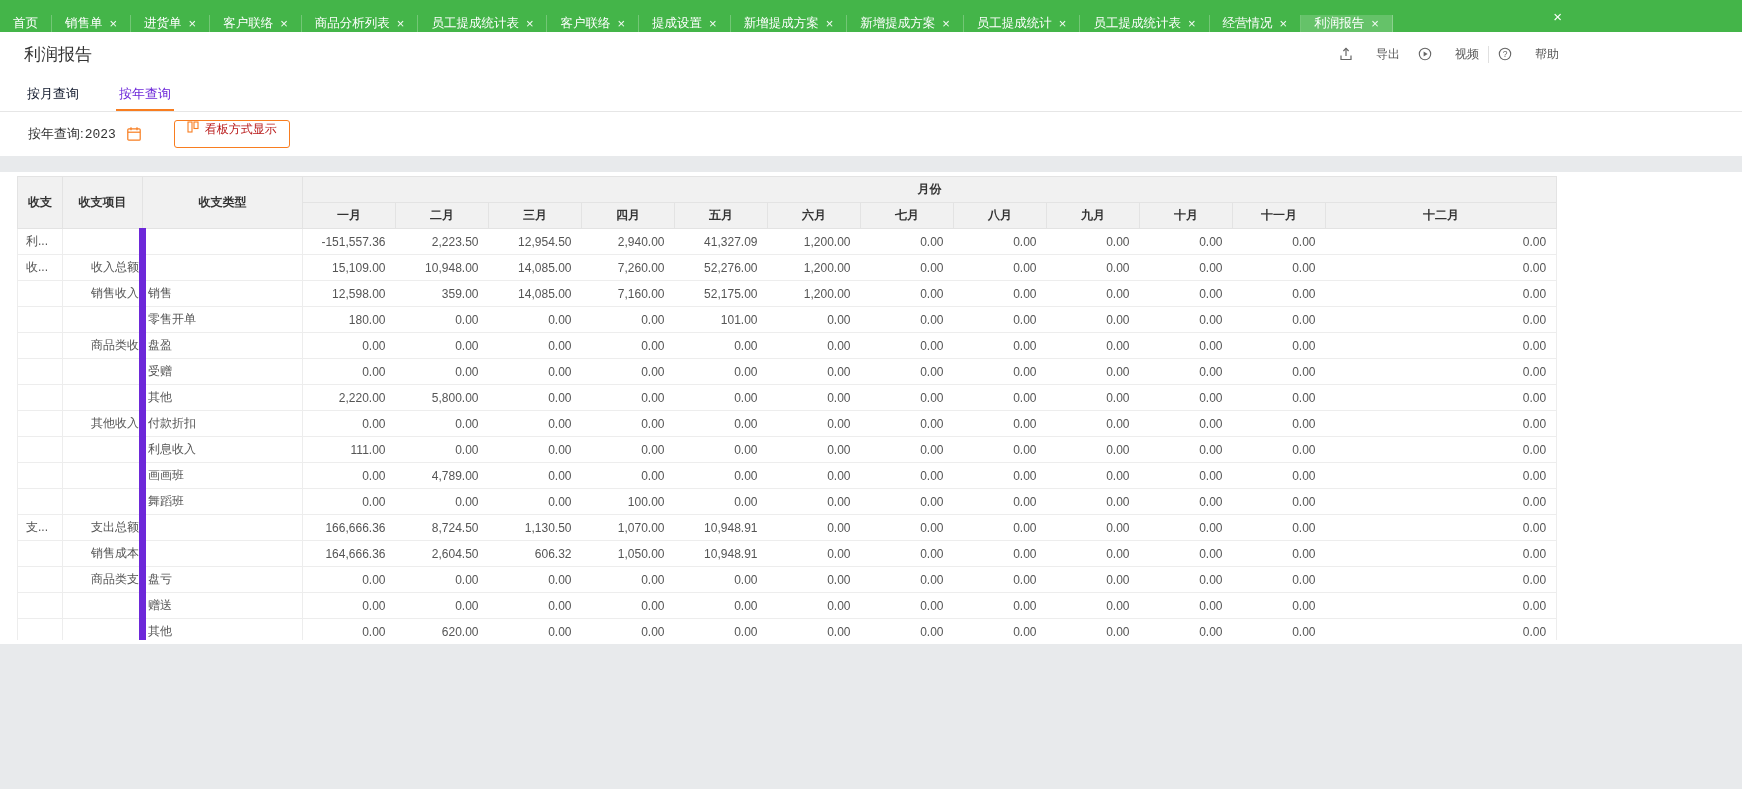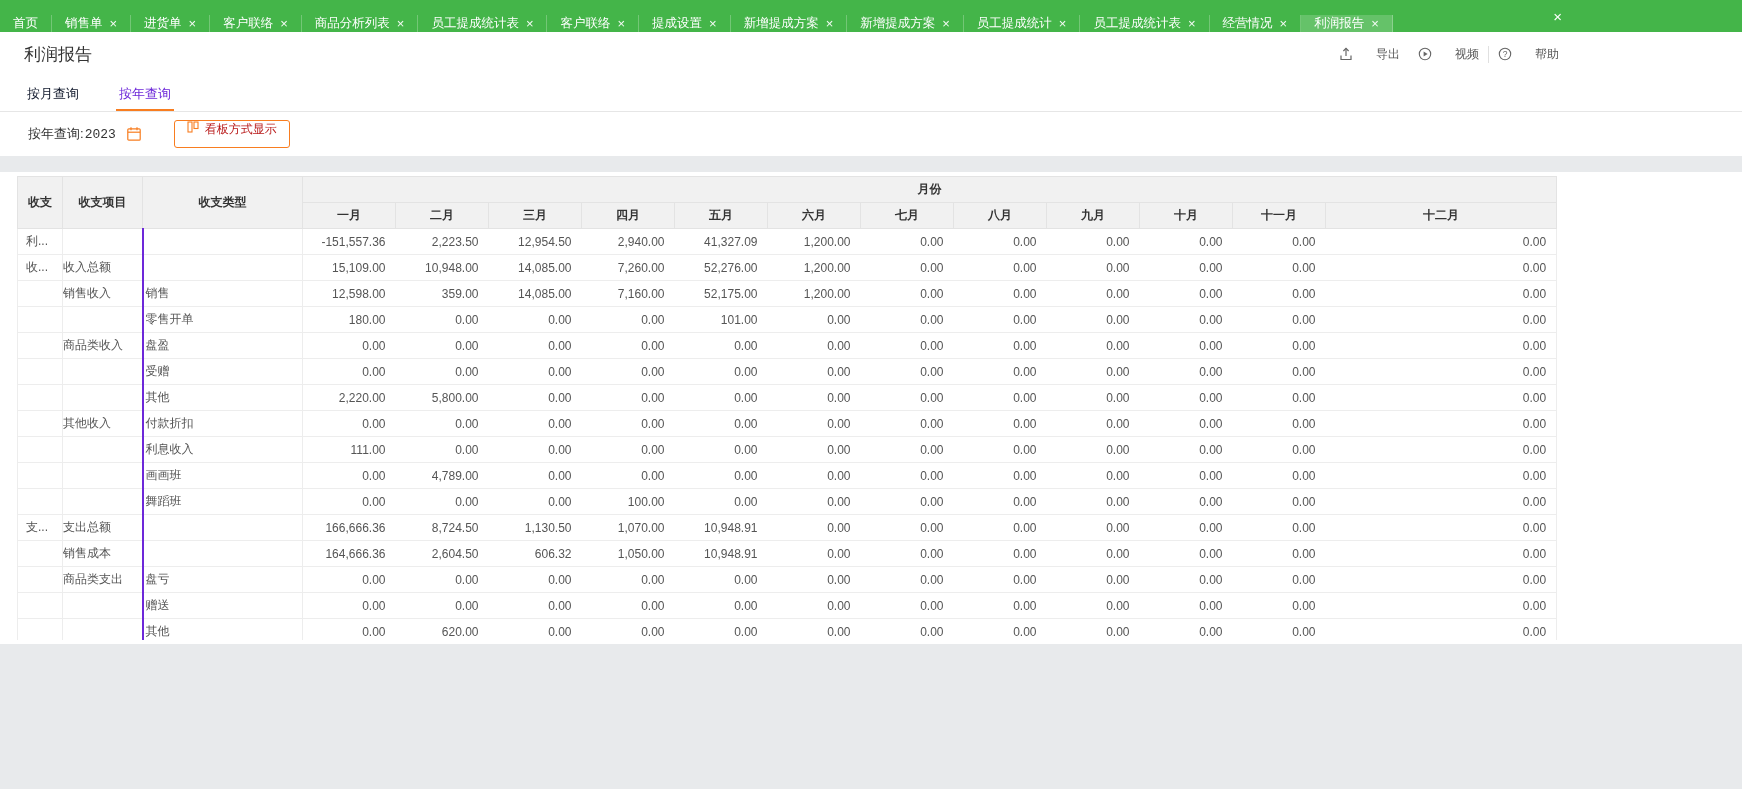--- a/index.html
+++ b/index.html
@@ -59,21 +59,21 @@
   table.report-table {
     width:1539px; border-collapse:collapse; table-layout:fixed;
     font-size:12px; color:#555; background:#fff;
   }
   .report-table thead th {
     background:#f1f1f1; border:1px solid #e3e3e3; height:26px;
     font-weight:600; color:#333; text-align:center; font-size:12px;
   }
   .report-table tbody td { height:26px; border-bottom:1px solid #ededed; background:#fff; }
   .report-table td.tc1 { padding-left:8px;  border-left:1px solid #ededed; border-right:1px solid #ededed; white-space:nowrap; overflow:hidden; }
-  .report-table td.tc2 { padding-left:0; border-right:2px solid #6d28d9; white-space:nowrap; overflow:hidden;margin-top:7px; }
+  .report-table td.tc2 { padding-left:28px; border-right:7px solid #6d28d9; white-space:nowrap; overflow:hidden;margin-top:7px; }
   .report-table td.tc3 { padding-left:2px; border-right:1px solid #ededed; white-space:nowrap; overflow:hidden; }
   .report-table td.num { text-align:right; padding-right:10px; white-space:nowrap; }
   .report-table td.num:last-child { border-right:1px solid #ededed; }
 </style>
 </head>
 <body>
 
 <div class="nav">
   <div class="nav-tabs">
       <div class="nav-tab">

